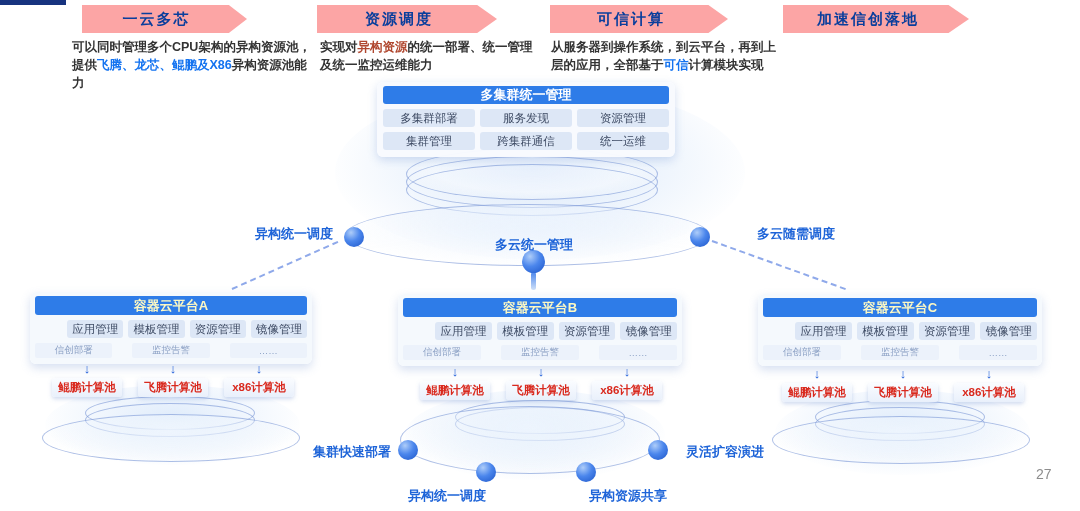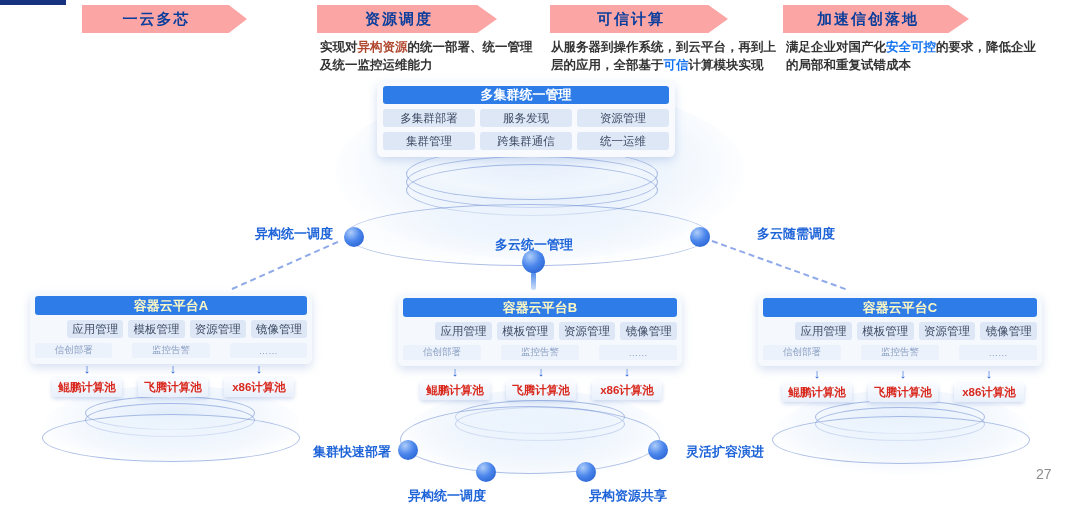--- a/index.html
+++ b/index.html
@@ -64,40 +64,40 @@
 </head>
 <body>
 
 <div id="stage">
 
   <div class="topbar"></div>
 
   <div class="feature-arrow" style="left:82px;top:5px;width:165px;height:28px;">
     <span>一云多芯</span>
   </div>
+  <div class="feature-desc" style="left:72px;top:38px;width:245px;">
+    <span>可以同时管理多个CPU架构的异构资源池，提供</span><span class="hl-blue">飞腾、龙芯、鲲鹏及X86</span><span>异构资源池能力</span>
+  </div>
 
   <div class="feature-arrow" style="left:317px;top:5px;width:180px;height:28px;">
     <span>资源调度</span>
   </div>
   <div class="feature-desc" style="left:320px;top:38px;width:222px;">
     <span>实现对</span><span class="hl-red">异构资源</span><span>的统一部署、统一管理及统一监控运维能力</span>
   </div>
 
   <div class="feature-arrow" style="left:550px;top:5px;width:178px;height:28px;">
     <span>可信计算</span>
   </div>
   <div class="feature-desc" style="left:551px;top:38px;width:236px;">
     <span>从服务器到操作系统，到云平台，再到上层的应用，全部基于</span><span class="hl-blue">可信</span><span>计算模块实现</span>
   </div>
 
   <div class="feature-arrow" style="left:783px;top:5px;width:186px;height:28px;">
     <span>加速信创落地</span>
-  </div>
-  <div class="feature-desc" style="left:786px;top:38px;width:256px;">
-    <span>满足企业对国产化</span><span class="hl-blue">安全可控</span><span>的要求，降低企业的局部和重复试错成本</span>
   </div>
 
   <div class="glow" style="left:335px;top:85px;width:410px;height:175px;background:radial-gradient(ellipse at 50% 45%, rgba(216,231,250,.95) 0%, rgba(232,241,252,.6) 48%, rgba(255,255,255,0) 75%);"></div>
   <div class="ring ring-fill" style="left:406px;top:148px;width:252px;height:52px;"></div>
   <div class="ring" style="left:406px;top:156px;width:252px;height:52px;"></div>
   <div class="ring" style="left:406px;top:164px;width:252px;height:52px;"></div>
   <div class="ring" style="left:345px;top:204px;width:365px;height:62px;background:radial-gradient(ellipse at 50% 35%, rgba(235,243,253,.9) 0%, rgba(255,255,255,0) 75%);"></div>
 
   <div class="mgmt-card">
     <div class="mgmt-header">多集群统一管理</div>

